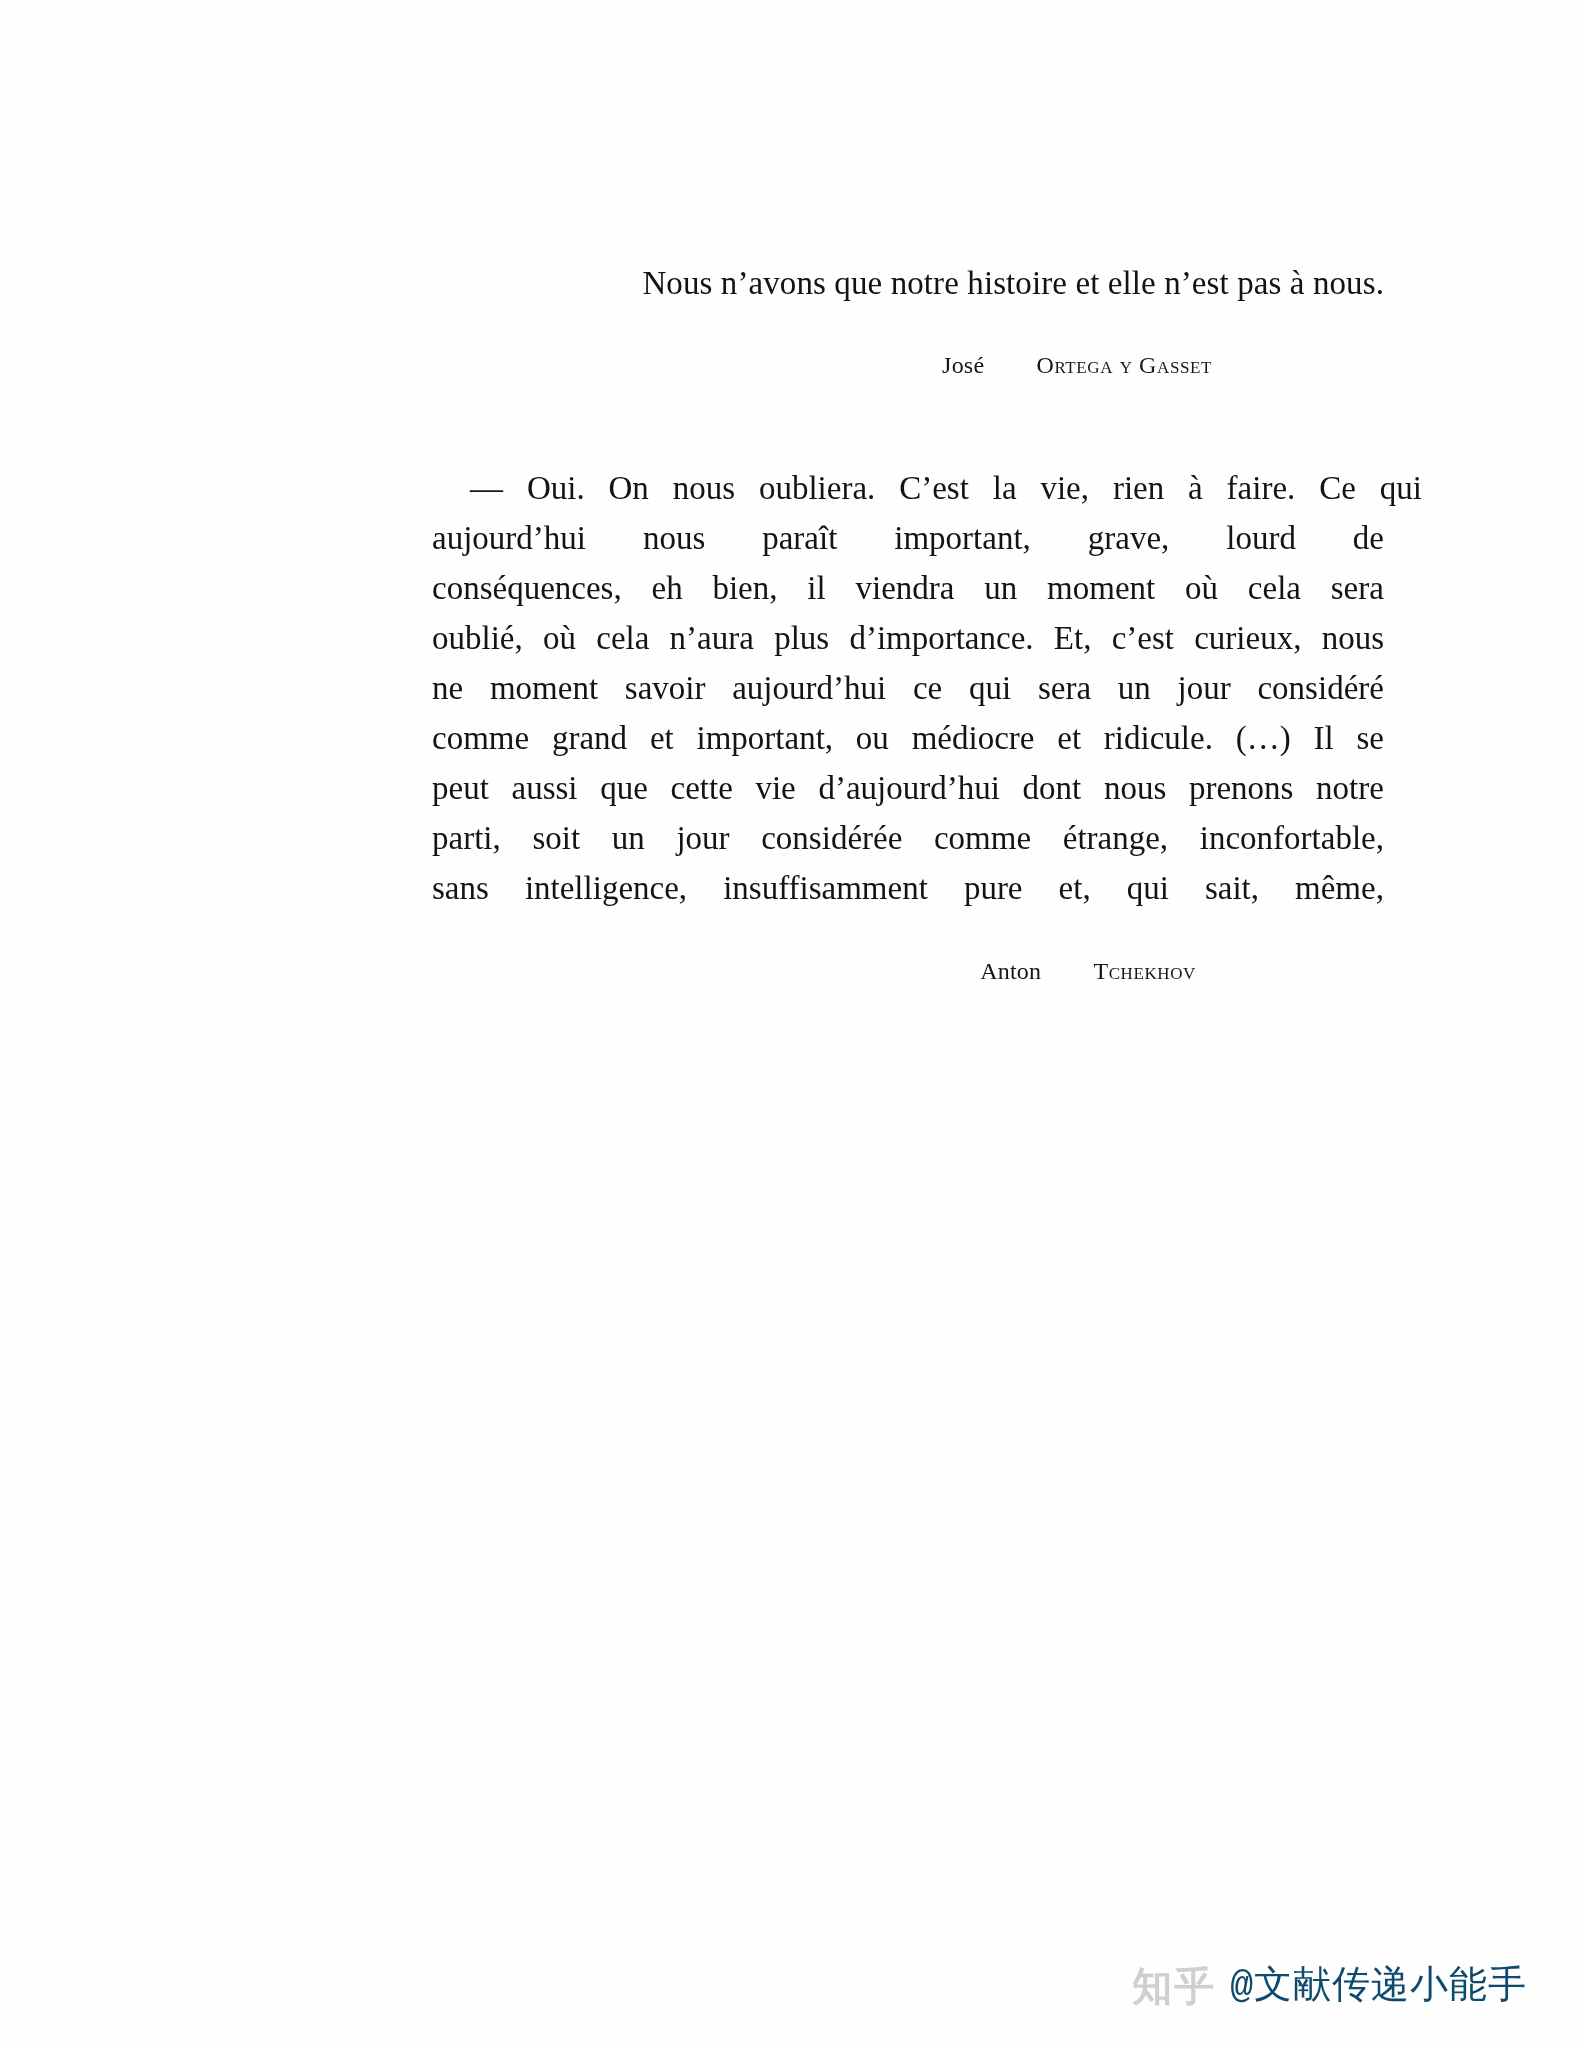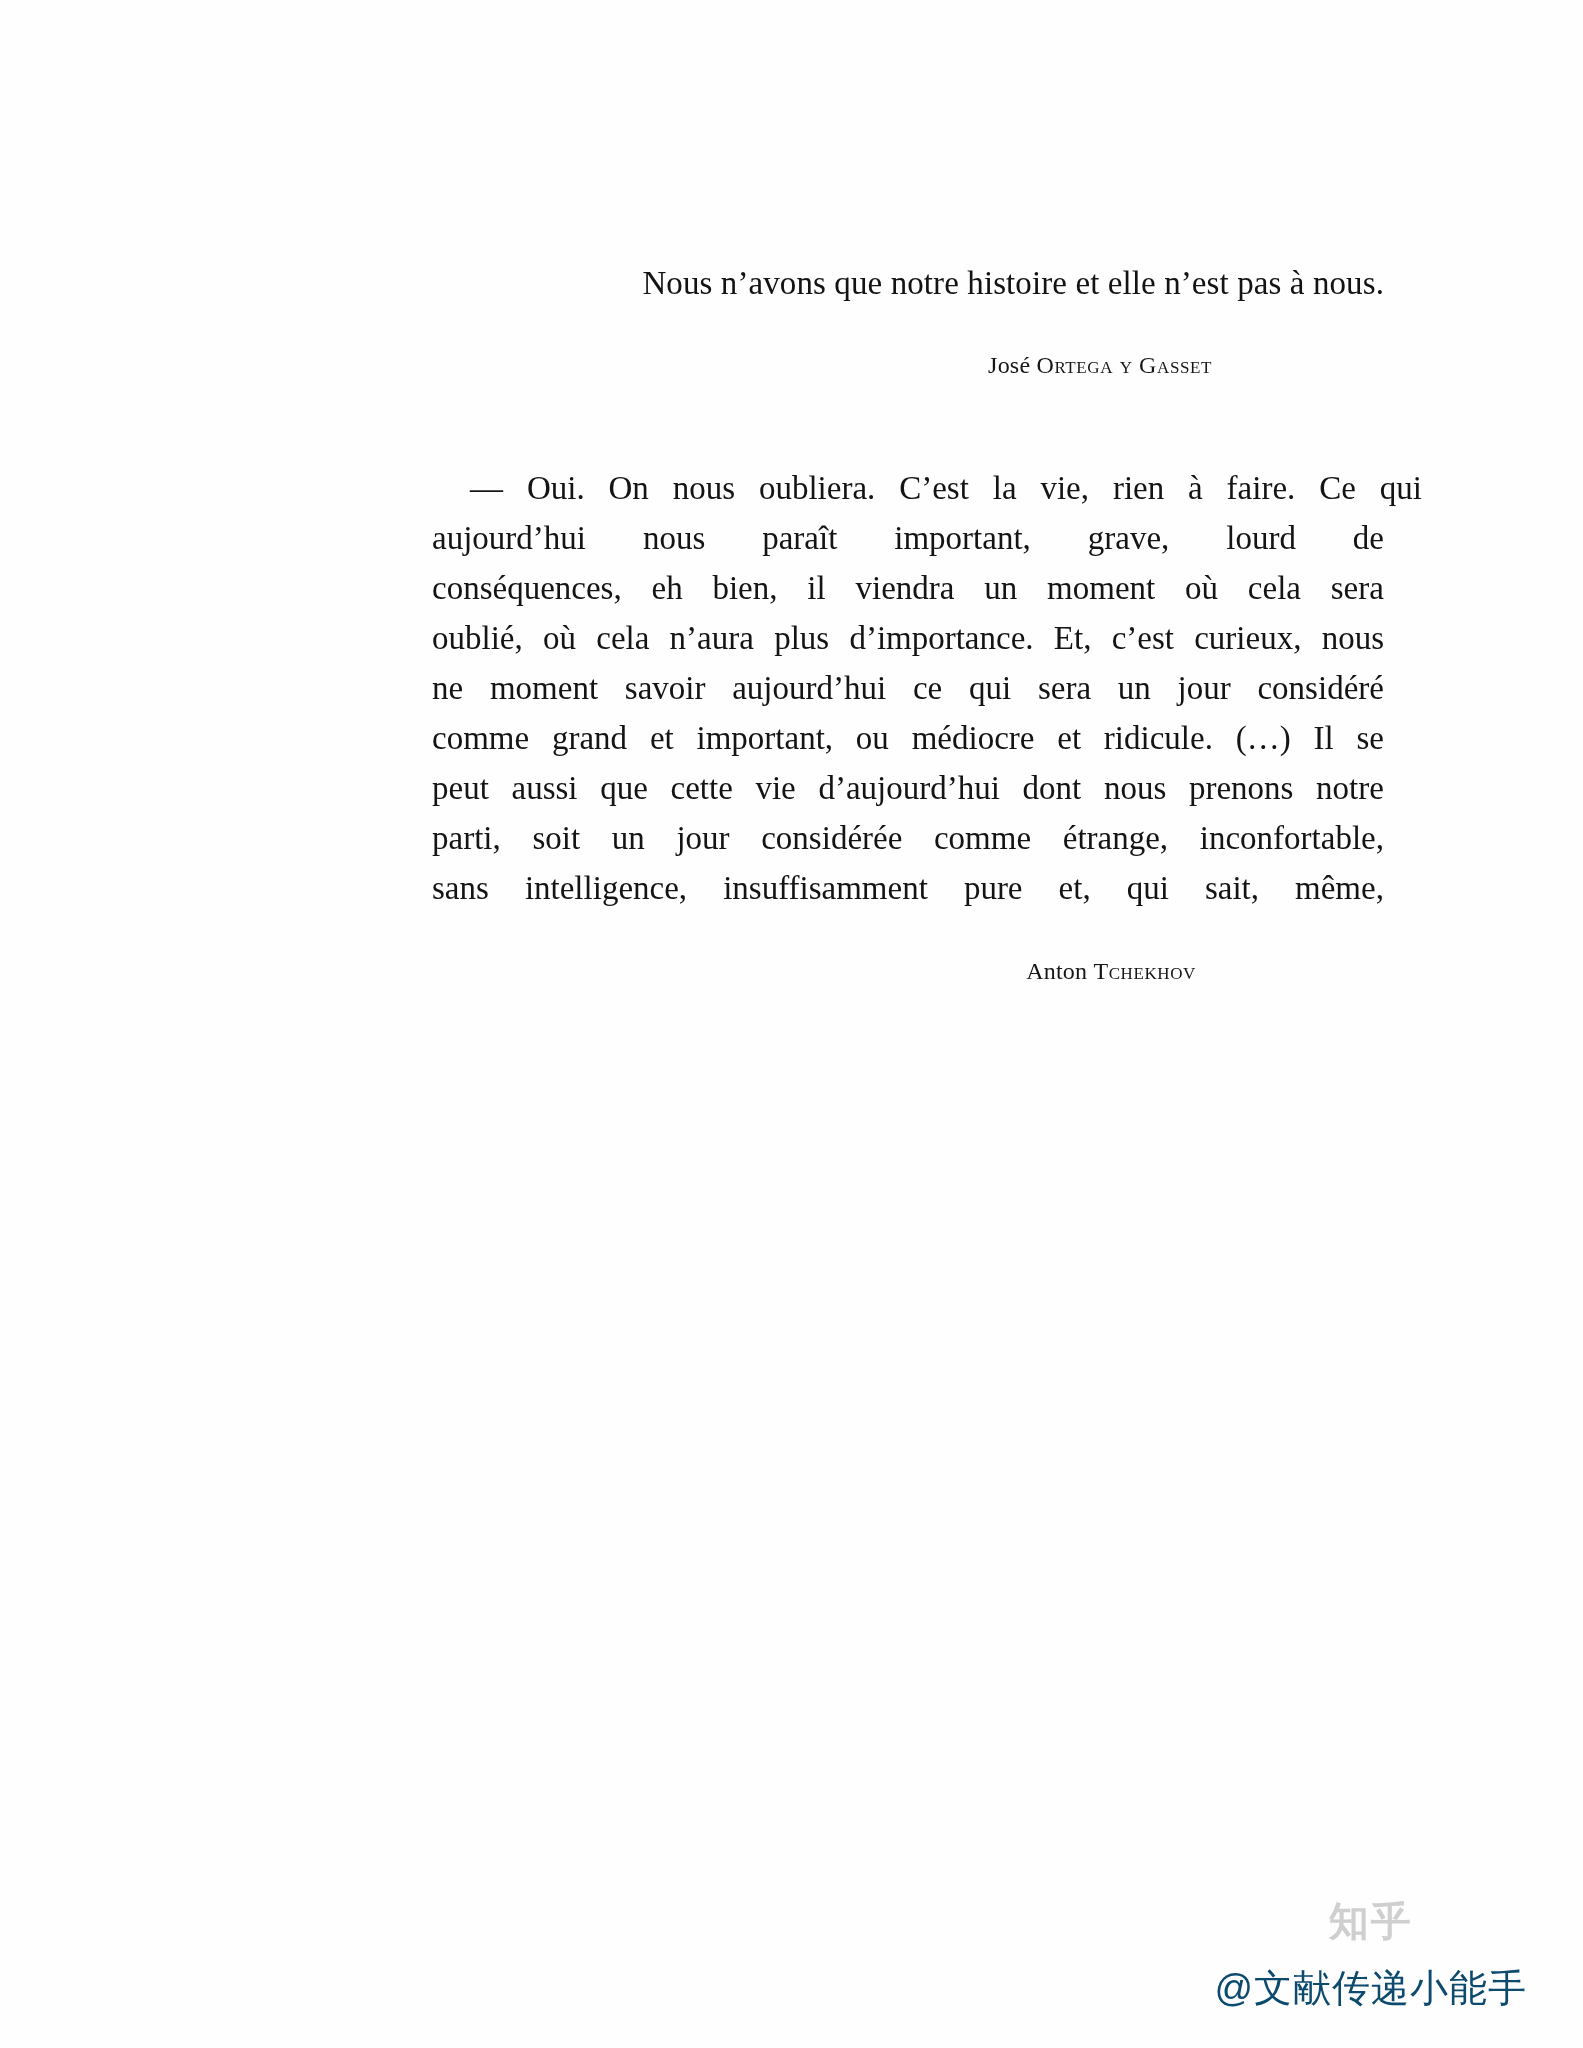--- a/index.html
+++ b/index.html
@@ -52,20 +52,21 @@
     color: #161616;
     letter-spacing: 0.2px;
   }
   .attribution .given {
     font-variant: normal;
     margin-top: 20px;
   }
   .attribution .surname {
     font-variant: small-caps;
     letter-spacing: 0.6px;
+    margin-left: 46px;
   }
 
   .attr-ortega {
     margin-top: 44px;
     padding-right: 172px;
   }
 
   
   .epigraph-two {
     margin-top: 82px;
@@ -98,28 +99,27 @@
     margin-top: 42px;
     padding-right: 188px;
   }
 
   
   .watermark {
     position: absolute;
     right: 56px;
     bottom: 34px;
     display: flex;
-    align-items: center;
+    align-items: flex-start;
     gap: 14px;
     color: #cfcfcf;
-    font-family: Liberation Sans, sans-serif;
+    font-family: Liberation Mono, monospace;
     font-size: 38px;
     letter-spacing: 1px;
     user-select: none;
-    flex-direction: column;
   }
   .watermark .zhihu-logo {
     font-size: 40px;
     font-weight: 600;
     color: #cfcfcf;
     letter-spacing: 2px;
   }
   .watermark .zhihu-handle {
     font-size: 38px;
     color: #0c4a6e;

